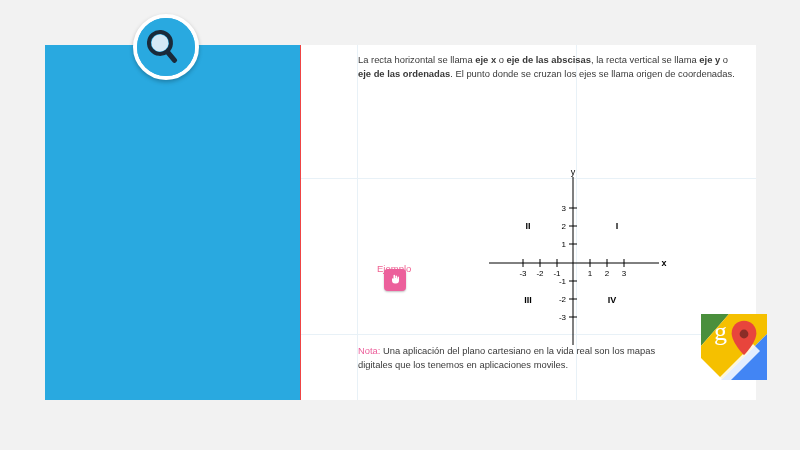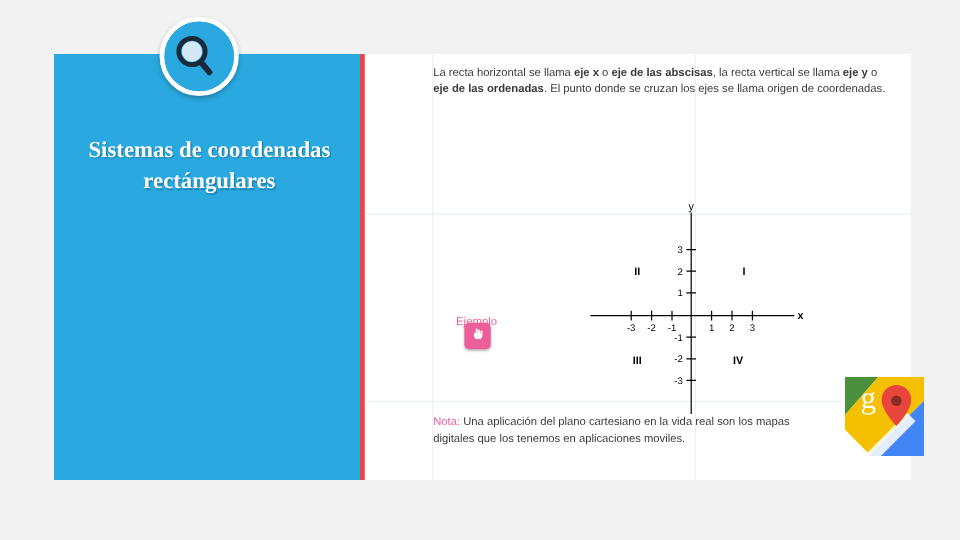--- a/index.html
+++ b/index.html
@@ -78,21 +78,21 @@
   .badge svg { display: block; }
 
   
   .right-panel {
     position: absolute;
     left: 255px;
     top: 0;
     width: 455px;
     height: 355px;
     background: #ffffff;
-    border-left: 4px solid #ef4444;
+    border-left: 1px solid #ef4444;
   }
   
   .guide-v {
     position: absolute;
     top: 0; bottom: 0;
     width: 1px;
     background: #e8f1f7;
   }
   .guide-h {
     position: absolute;
@@ -167,21 +167,20 @@
     height: 66px;
   }
   .maps-logo svg { display: block; }
 </style>
 </head>
 <body>
 
 <div class="slide">
 
   <div class="left-panel">
-    <div class="panel-title">Sistemas de coordenadas rectángulares</div>
   </div>
 
   <div class="right-panel">
     <div class="guide-v" style="left:56px;"></div>
     <div class="guide-v" style="left:275px;"></div>
     <div class="guide-h" style="top:133px;"></div>
     <div class="guide-h" style="top:289px;"></div>
 
     <div class="intro-text">
       <p><span>La recta horizontal se llama </span><b>eje x</b><span> o </span><b>eje de las abscisas</b><span>, la recta vertical se llama </span><b>eje y</b><span> o </span><b>eje de las ordenadas</b><span>. El punto donde se cruzan los ejes se llama origen de coordenadas.</span></p>

